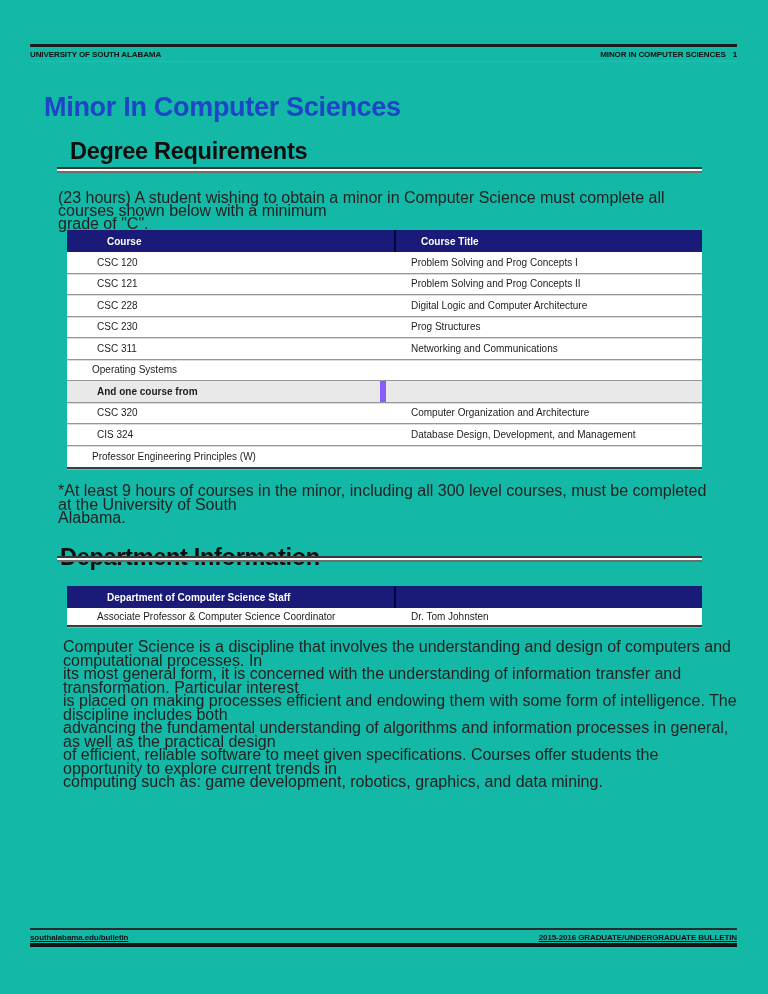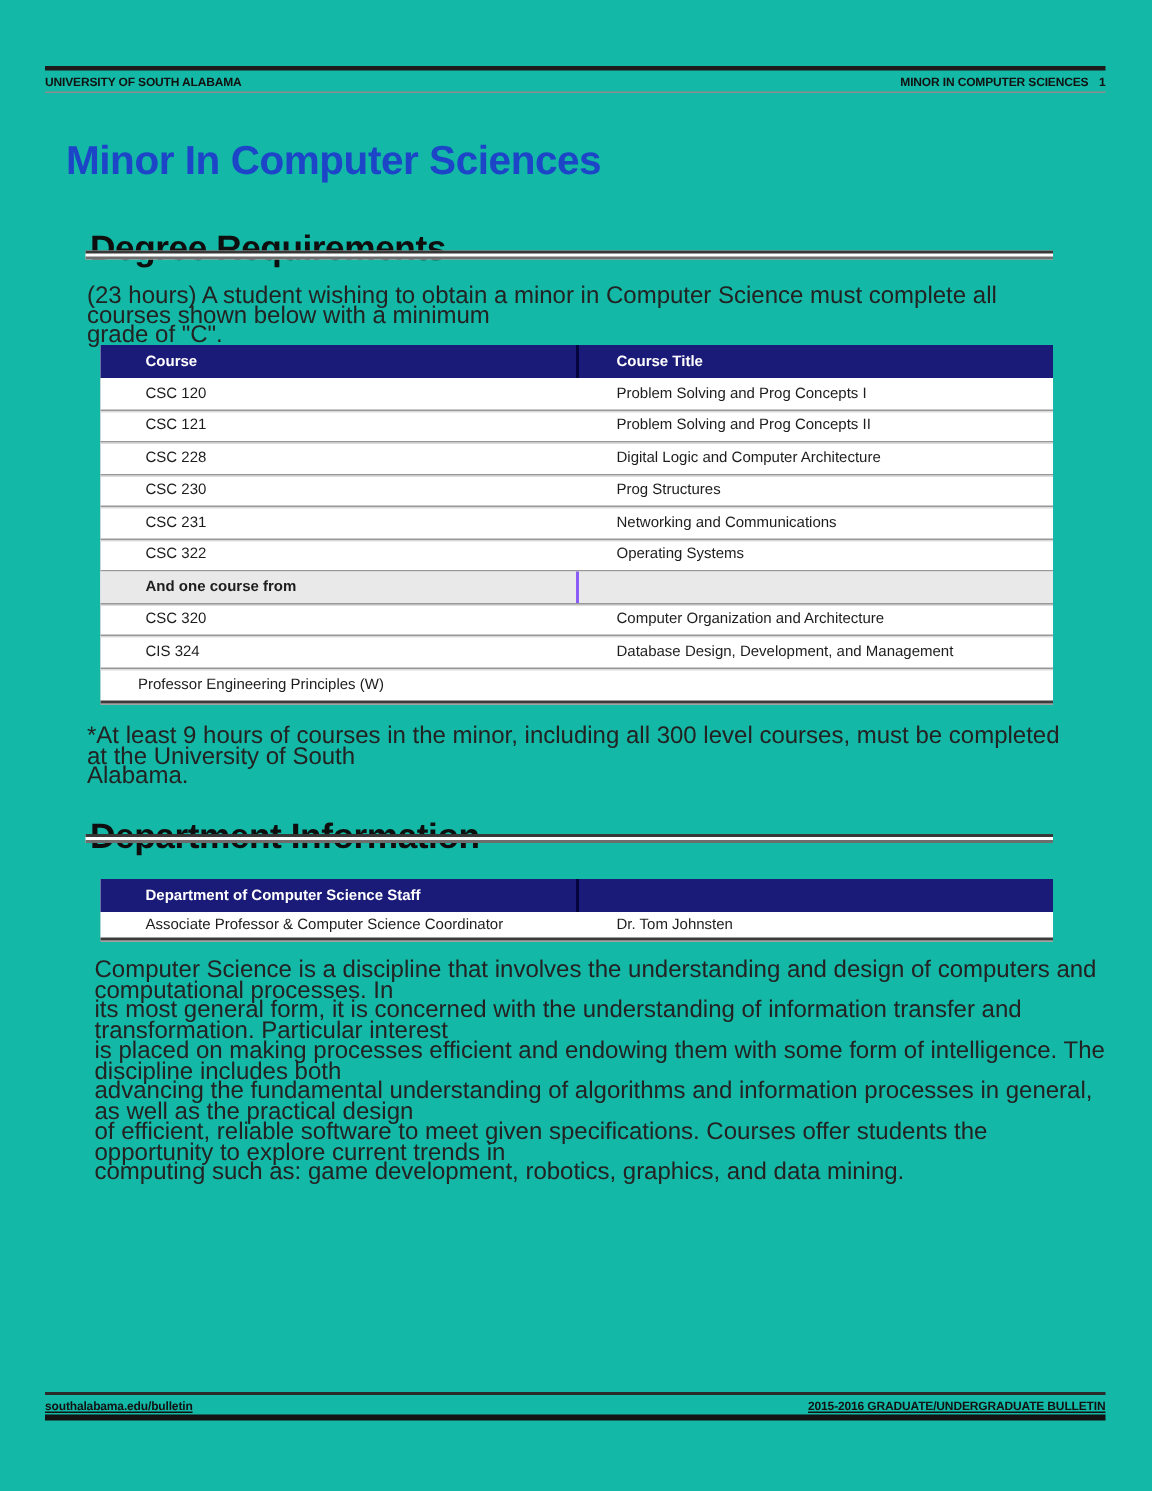--- a/index.html
+++ b/index.html
@@ -15,50 +15,50 @@
   .rh-right{display:flex;align-items:center;}
   .rh-pagenum{margin-left:7px;}
   .rh-rule-thin{position:absolute;left:30px;width:707px;top:61px;height:1px;background:#8d8d8d;}
 
   
   .doc-title{position:absolute;left:44px;top:92px;margin:0;
     font-size:27px;font-weight:bold;color:var(--title_blue,#1c45c8);letter-spacing:-0.3px;}
 
   
   .sec-heading{position:absolute;left:60px;margin:0;font-size:23.5px;font-weight:bold;color:#0e0e0e;letter-spacing:-0.3px;}
-  .h2-degree{top:152px;}
+  .h2-degree{top:138px;margin-left:10px;}
   .h2-dept{top:528px;margin-top:16px;}
   .dbl-rule{position:absolute;left:57px;width:645px;height:2px;
     border-top:2px solid #383838;border-bottom:2px solid #6e6e6e;background:#fff;}
   .rule-degree{top:167px;}
   .rule-dept{top:556px;}
 
   
   .para{position:absolute;font-size:16px;line-height:13px;color:#222;white-space:pre-line;margin:0;}
   .p-intro{left:58px;top:191px;width:650px;}
   .p-note{left:58px;top:484px;width:650px;line-height:13.5px;}
   .p-body{left:63px;top:640px;width:676px;line-height:13.5px;}
 
   
   .tbl{position:absolute;left:67px;width:635px;background:#fff;
     border-bottom:2px solid #3c3c3c;box-shadow:0 1px 0 #a3a3a3;font-size:10px;}
   .tbl-course{top:230px;}
   .tbl-staff{top:586px;}
   .thead{height:22px;display:flex;align-items:center;background:var(--navy,#1a1a78);
-    color:#fff;font-weight:bold;}
+    color:#fff;font-weight:bold;padding-left:10px;}
   .trow{height:21.5px;display:flex;align-items:center;box-sizing:border-box;
     border-bottom:1px solid #979797;box-shadow:0 1px 0 #dcdcdc;}
   .trow.last{border-bottom:none;box-shadow:none;}
   .trow-staff{height:17px;border-bottom:none;box-shadow:none;}
   .trow.gray{background:var(--row_gray,#e9e9e9);font-weight:bold;}
   .c1{width:319px;box-sizing:border-box;padding-left:30px;border-right:2px solid transparent;
       white-space:nowrap;overflow:hidden;}
   .c2{flex:1;box-sizing:border-box;padding-left:25px;white-space:nowrap;overflow:hidden;}
   .thead .c1{border-right:2px solid #04043e;align-self:stretch;display:flex;align-items:center;}
-  .trow.gray .c1{border-right:2px solid #8b5cf6;align-self:stretch;display:flex;align-items:center;}
+  .trow.gray .c1{border-right:6px solid #8b5cf6;align-self:stretch;display:flex;align-items:center;}
 
   
   .ft-rule-thin{position:absolute;left:30px;width:707px;top:928px;height:2px;background:#2b2b2b;}
   .ft-row{position:absolute;left:30px;width:707px;top:932px;height:11px;
     display:flex;justify-content:space-between;align-items:center;
     font-size:8px;font-weight:bold;letter-spacing:-0.1px;color:#111;text-decoration:underline;}
   .ft-rule-thick{position:absolute;left:30px;width:707px;top:943px;height:4px;background:#131313;}
 </style>
 </head>
 <body>
@@ -98,25 +98,24 @@
     </div>
     <div class="trow">
       <div class="c1">CSC 228</div>
       <div class="c2">Digital Logic and Computer Architecture</div>
     </div>
     <div class="trow">
       <div class="c1">CSC 230</div>
       <div class="c2">Prog Structures</div>
     </div>
     <div class="trow">
-      <div class="c1">CSC 231</div>
+      <div class="c1">CSC 311</div>
       <div class="c2">Networking and Communications</div>
     </div>
     <div class="trow">
-      <div class="c1">CSC 322</div>
       <div class="c2">Operating Systems</div>
     </div>
     <div class="trow gray">
       <div class="c1">And one course from</div>
       <div class="c2"></div>
     </div>
     <div class="trow">
       <div class="c1">CSC 320</div>
       <div class="c2">Computer Organization and Architecture</div>
     </div>

